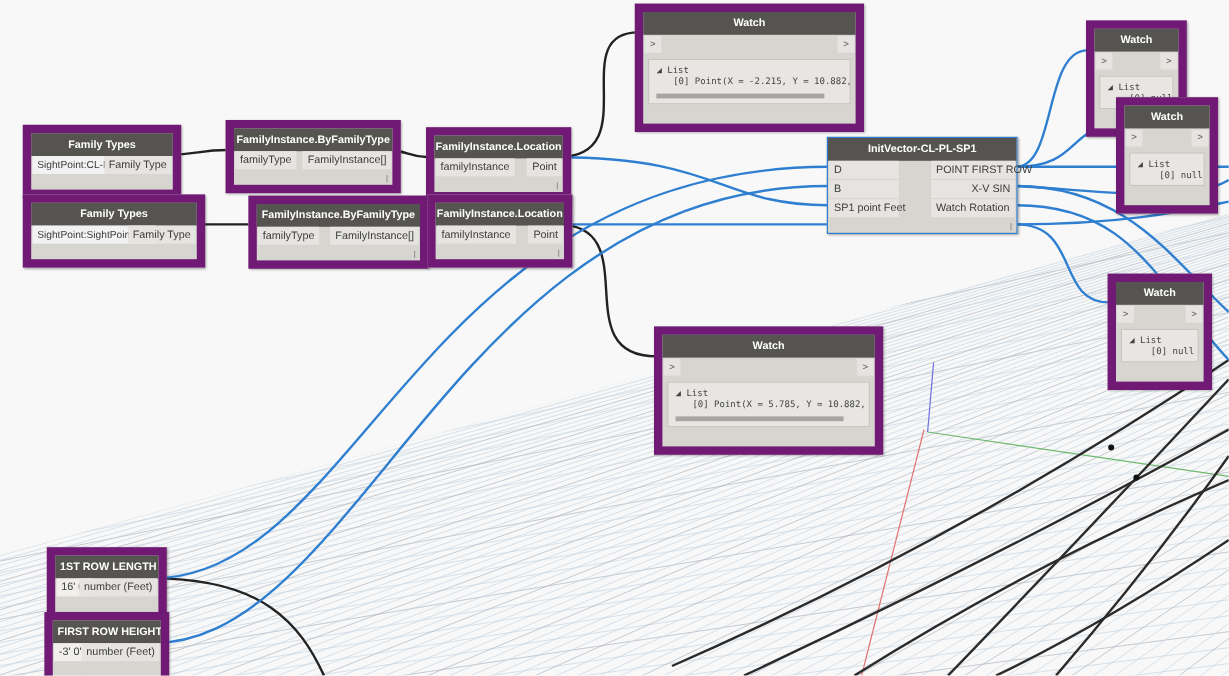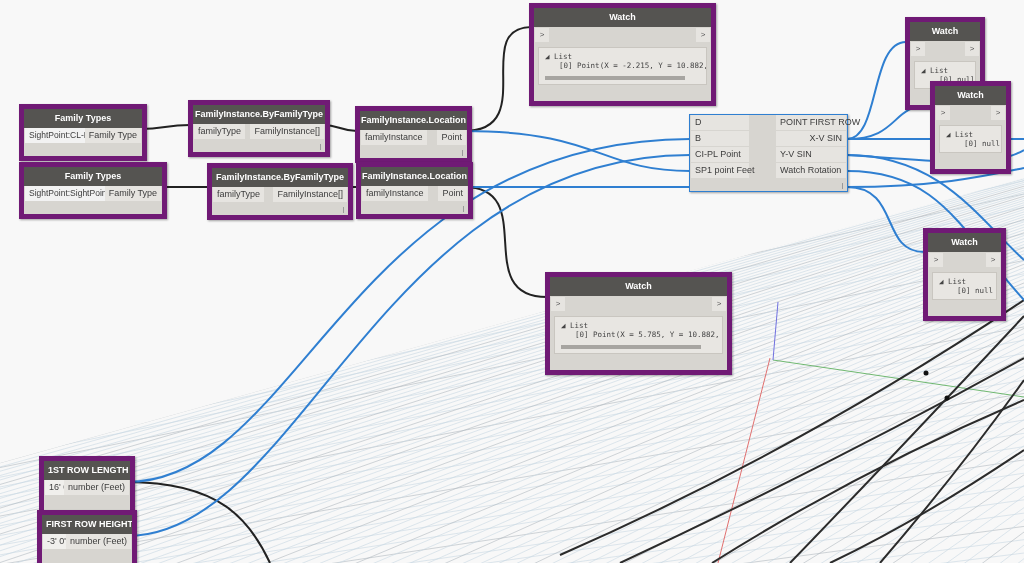--- a/index.html
+++ b/index.html
@@ -1,19 +1,19 @@
 <!DOCTYPE html>
 <html><head>
 <meta charset="utf-8">
 <style>
   html, body { margin:0; padding:0; }
   body { width:1024px; height:563px; position:relative; overflow:hidden; background:#f8f8f8; font-family:"Liberation Sans", sans-serif; }
   #canvas-bg { position:absolute; left:0; top:0; width:1024px; height:563px; }
   #wires { position:absolute; left:0; top:0; width:1024px; height:563px; pointer-events:none; }
-  .node { position:absolute; background:#d7d5d0; border:5px solid #701a75; box-shadow:1px 1px 2px rgba(0,0,0,0.35); font-size:9px; color:#3c3c3c; }
+  .node { position:absolute; background:#d7d5d0; border:7px solid #701a75; box-shadow:1px 1px 2px rgba(0,0,0,0.35); font-size:9px; color:#3c3c3c; }
   .node .hdr { background:#555451; color:#fff; font-weight:bold; text-align:center; font-size:9px; height:19px; line-height:19px; white-space:nowrap; overflow:hidden; }
   .node.selected { border:1px solid #2f7fd1; }
   .row { position:relative; height:16px; }
   .port-in { position:absolute; left:1px; height:15px; line-height:15px; background:#e6e4e0; padding:0 4px; white-space:nowrap; }
   .port-out { position:absolute; right:1px; height:15px; line-height:15px; background:#e6e4e0; padding:0 4px; text-align:center; white-space:nowrap; }
   .footer { position:relative; height:12px; }
   .footer .grip { position:absolute; right:4px; bottom:2px; width:1px; height:6px; background:#999; }
   .dropdown { position:absolute; left:1px; height:15px; line-height:15px; background:#f2f2f2; padding:0 4px; white-space:nowrap; font-size:8.5px; }
   .dropdown .chev { margin-left:4px; color:#777; font-size:8px; }
   .numbox { position:absolute; left:1px; height:15px; line-height:15px; background:#f0efec; padding:0 4px; white-space:nowrap; border-right:1px solid #ccc; }
@@ -426,31 +426,28 @@
     <span class="wp" style="right:1px;">&gt;</span>
   </div>
   <div class="watch-body">
     <div class="lst"><span>◢</span> <span>List</span></div>
     <div class="item" style="padding-left:14px;">[0] Point(X = 5.785, Y = 10.882, Z ·</div>
     <div class="scrollbar" style="width:140px;"></div>
   </div>
 </div>
 
 <div class="node selected" style="left:689px;top:114px;width:157px;">
+  <div class="hdr">InitVector-CL-PL-SP1</div>
   <div class="row">
     <span class="port-in" style="width:50px;">D</span>
     <span class="port-out" style="width:62px;text-align:right;">POINT FIRST ROW</span>
   </div>
   <div class="row">
     <span class="port-in" style="width:50px;">B</span>
     <span class="port-out" style="width:62px;text-align:right;margin-left:12px;">X-V SIN</span>
-  </div>
-  <div class="row">
-    <span class="port-in" style="width:50px;">CI-PL Point</span>
-    <span class="port-out" style="width:62px;text-align:left;">Y-V SIN</span>
   </div>
   <div class="row">
     <span class="port-in" style="width:50px;">SP1 point Feet</span>
     <span class="port-out" style="width:62px;text-align:left;">Watch Rotation</span>
   </div>
   <div class="footer">
       <span class="grip"></span>
     </div>
 </div>
 

